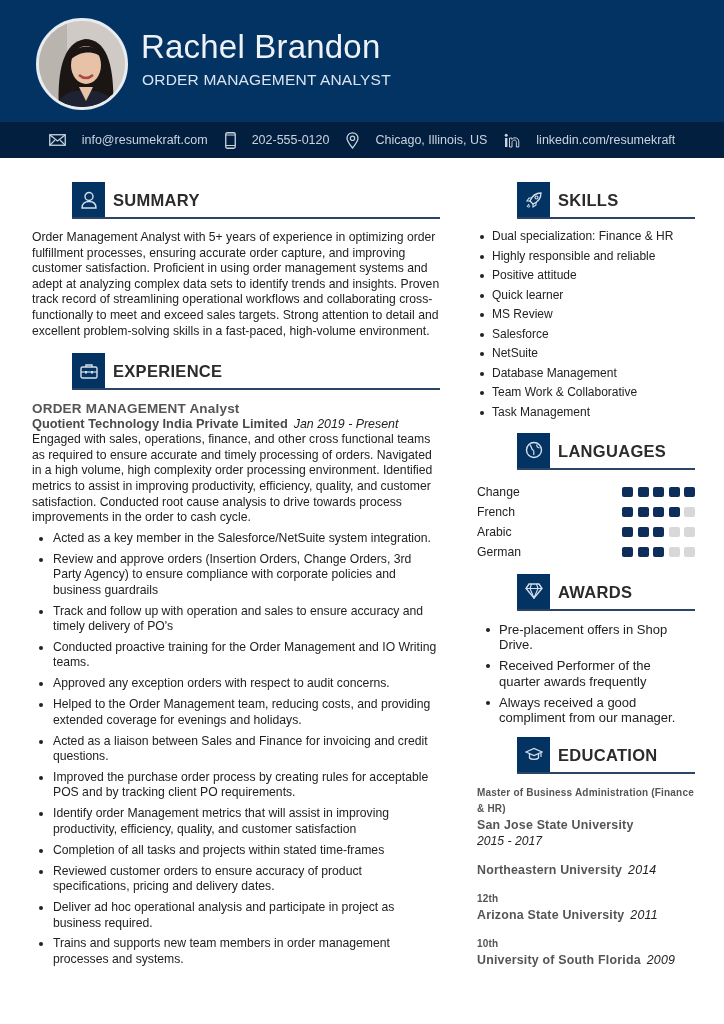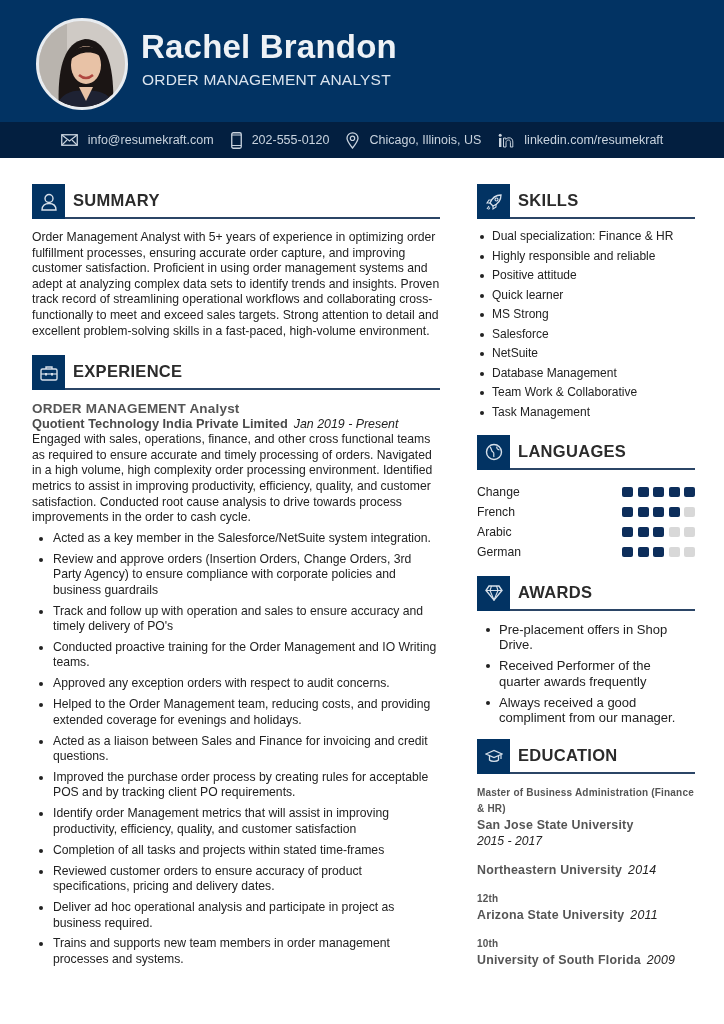--- a/index.html
+++ b/index.html
@@ -2,32 +2,32 @@
 <html><head>
 <meta charset="utf-8">
 <style>
   * { box-sizing: border-box; margin: 0; padding: 0; }
   html, body { width: 724px; height: 1024px; background: #ffffff; overflow: hidden; }
   body { font-family: "Liberation Sans", sans-serif; color: #222; position: relative; }
 
   .header { position: absolute; left: 0; top: 0; width: 724px; height: 122px; background: #023363; }
   .photo { position: absolute; left: 36px; top: 18px; width: 92px; height: 92px; border-radius: 50%;
            border: 3px solid #e8ecf0; overflow: hidden; background: #d9d6d2; }
-  .name { position: absolute; left: 141px; top: 28px; font-size: 33px; font-weight: bold; color: #eef2f6; letter-spacing: 0.2px; }
+  .name { position: absolute; left: 141px; top: 28px; font-size: 33px; font-weight: normal; color: #eef2f6; letter-spacing: 0.2px; }
   .role { position: absolute; left: 142px; top: 71px; font-size: 15.5px; color: #dbe4ee; letter-spacing: 0.2px; }
 
   .contact-bar { position: absolute; left: 0; top: 122px; width: 724px; height: 36px; background: #031f40;
                  display: flex; align-items: center; justify-content: center; gap: 17px; }
-  .contact-item { display: flex; align-items: center; gap: 10px; color: #c9d3de; font-size: 12.5px; }
+  .contact-item { display: flex; align-items: center; gap: 16px; color: #c9d3de; font-size: 12.5px; }
   .contact-item svg { display: block; }
 
   .col-left { position: absolute; left: 32px; top: 184px; width: 408px; }
   .col-right { position: absolute; left: 477px; top: 184px; width: 218px; }
 
-  .sec-head { position: relative; height: 35px; border-bottom: 2px solid #2b4566; display: flex; align-items: flex-start; }
+  .sec-head { position: relative; height: 35px; border-bottom: 2px solid #2b4566; display: flex; align-items: flex-end; margin-left: 40px; }
   .sec-icon { width: 33px; height: 35px; background: #023363; display: flex; align-items: center; justify-content: center; }
   .sec-title { margin-left: 8px; font-size: 16.5px; font-weight: bold; color: #2b2b2b; align-self: center; letter-spacing: 0.3px; }
 
   .para { font-size: 12.2px; line-height: 15.6px; color: #222; }
   .summary-text { margin-top: 11px; }
 
   .exp { margin-top: 16px; }
   .job-title { margin-top: 11px; font-size: 13.5px; font-weight: bold; color: #555; letter-spacing: 0.2px; }
   .job-company-row { font-size: 12.8px; line-height: 16px; }
   .job-company { font-weight: bold; color: #4a4a4a; }
@@ -183,21 +183,21 @@
           <path d="M4 13 L2 16 M5 14.5 L3.5 16.5" stroke="#d7e0ea" stroke-width="1.1"></path>
         </svg>
       </div>
       <div class="sec-title">SKILLS</div>
     </div>
     <ul class="skills">
       <li>Dual specialization: Finance &amp; HR</li>
       <li>Highly responsible and reliable</li>
       <li>Positive attitude</li>
       <li>Quick learner</li>
-      <li>MS Strong</li>
+      <li>MS Review</li>
       <li>Salesforce</li>
       <li>NetSuite</li>
       <li>Database Management</li>
       <li>Team Work &amp; Collaborative</li>
       <li>Task Management</li>
     </ul>
   </section>
 
   <section class="lang-section">
     <div class="sec-head">

